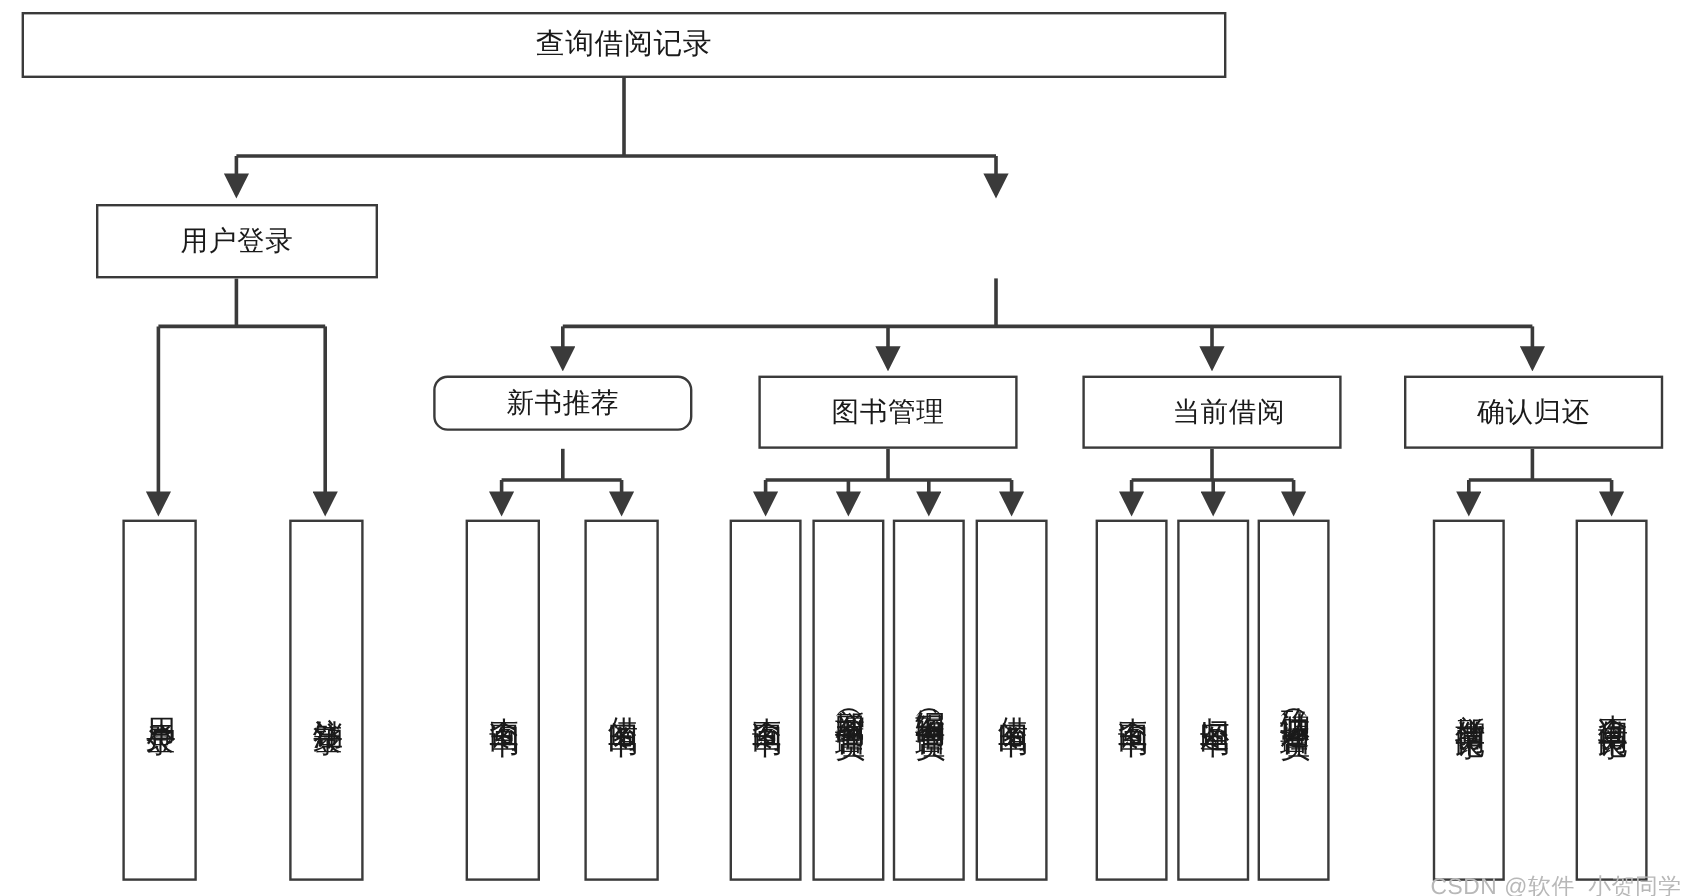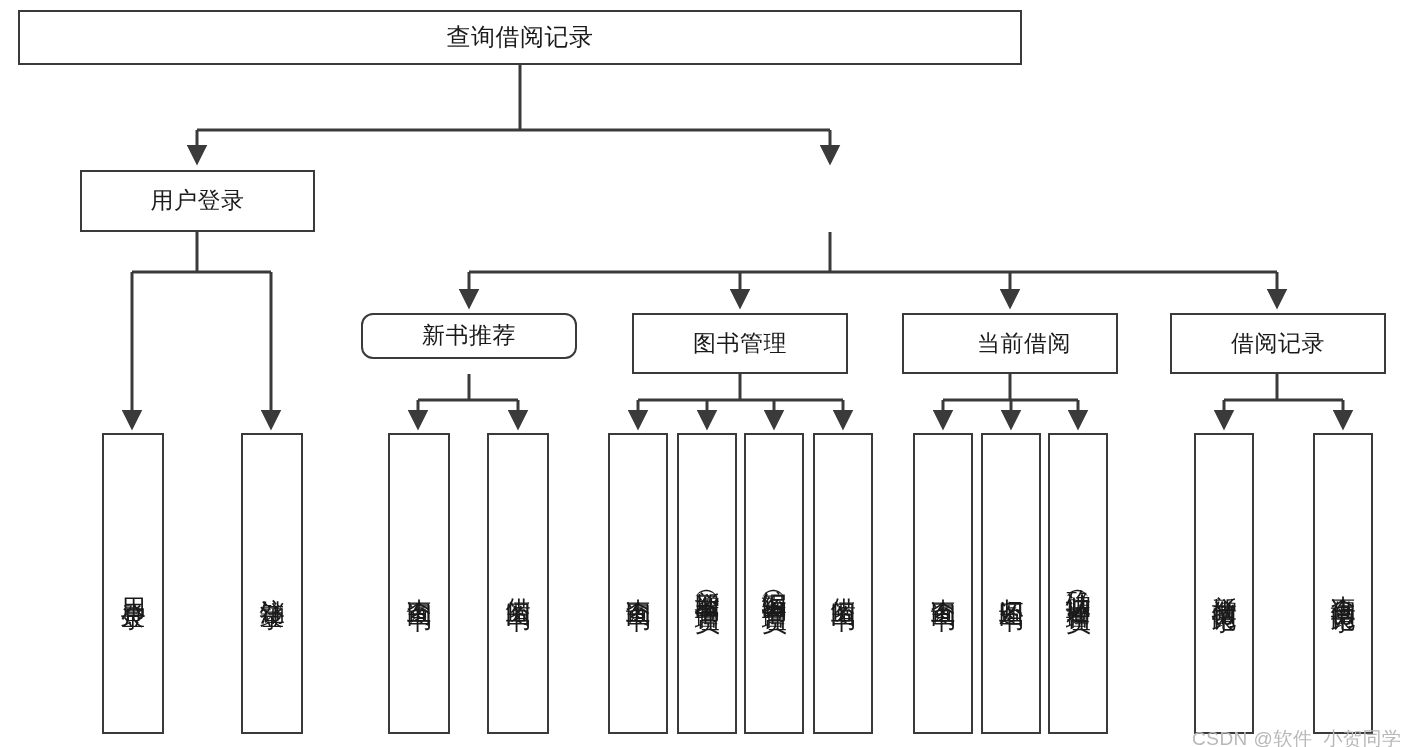--- a/index.html
+++ b/index.html
@@ -138,21 +138,21 @@
   <div class="node horiz" style="left:361px; top:313px; width:216px; height:46px;border-radius:12px;">
     <span class="cap">新书推荐</span>
   </div>
   <div class="node horiz" style="left:632px; top:313px; width:216px; height:61px;">
     <span class="cap">图书管理</span>
   </div>
   <div class="node horiz" style="left:902px; top:313px; width:216px; height:61px;padding-left:28px;">
     <span class="cap">当前借阅</span>
   </div>
   <div class="node horiz" style="left:1170px; top:313px; width:216px; height:61px;">
-    <span class="cap">借阅记录</span>
+    <span class="cap">确认归还</span>
   </div>
 
   <div class="node vert" style="left:102px; top:433px; width:62px; height:301px;">
     <span class="cap">用户登录</span>
   </div>
   <div class="node vert" style="left:241px; top:433px; width:62px; height:301px;">
     <span class="cap">注销登录</span>
   </div>
 
   <div class="node vert" style="left:388px; top:433px; width:62px; height:301px;">

